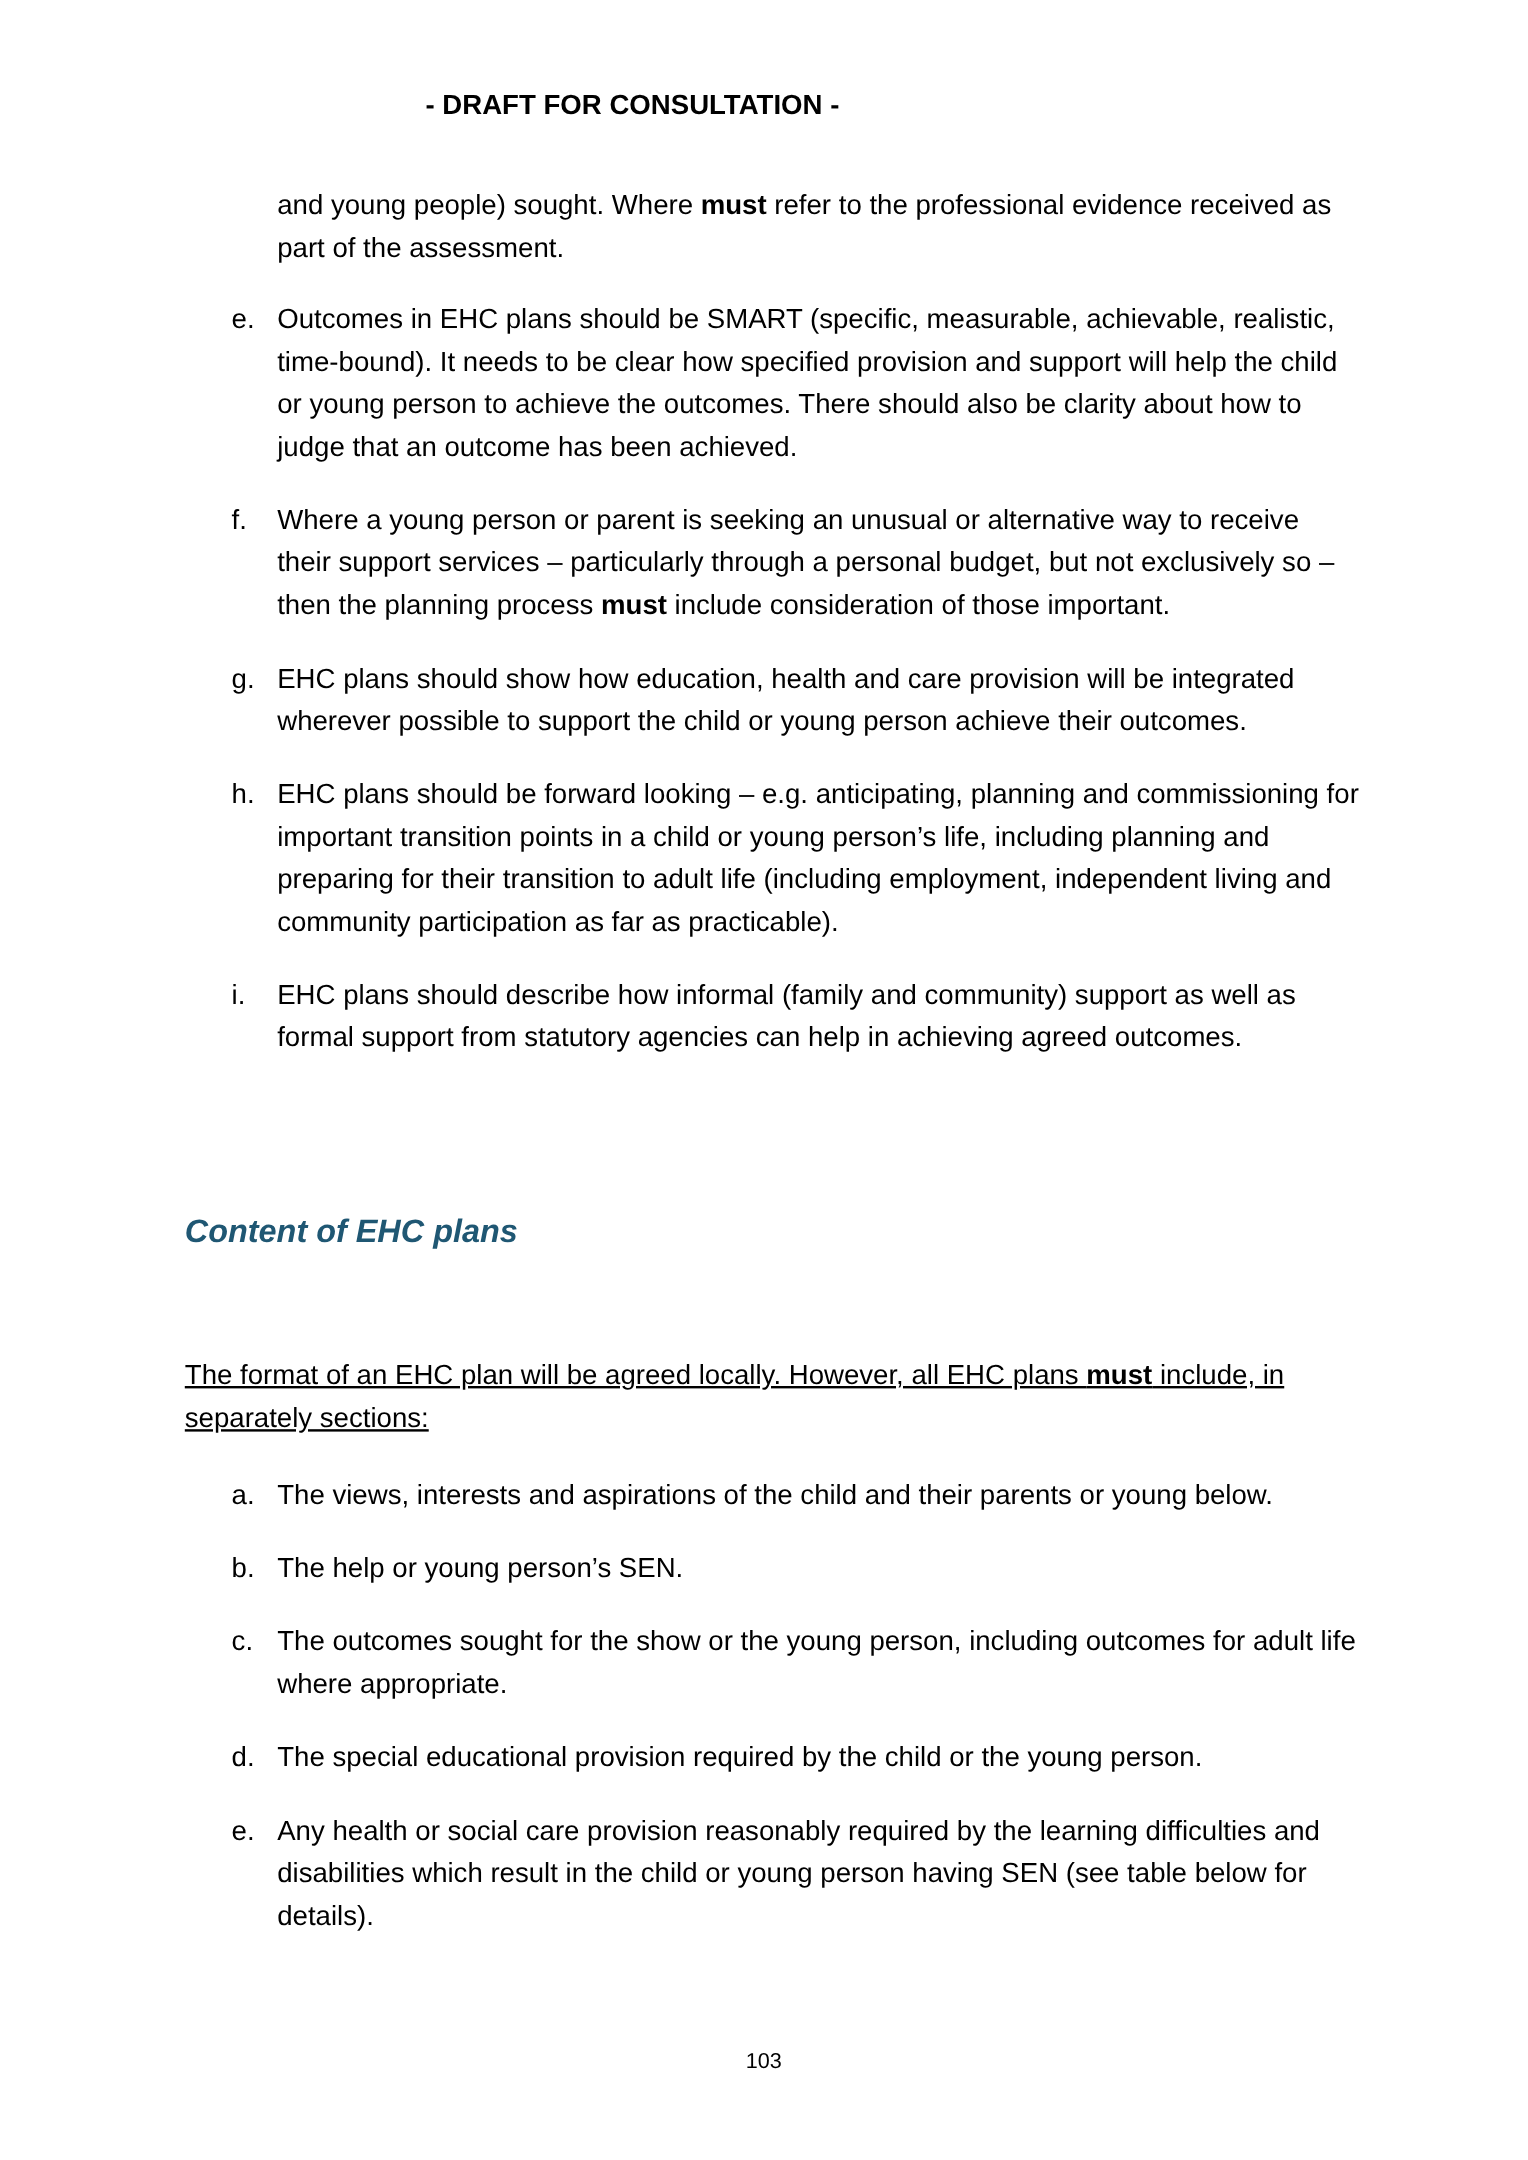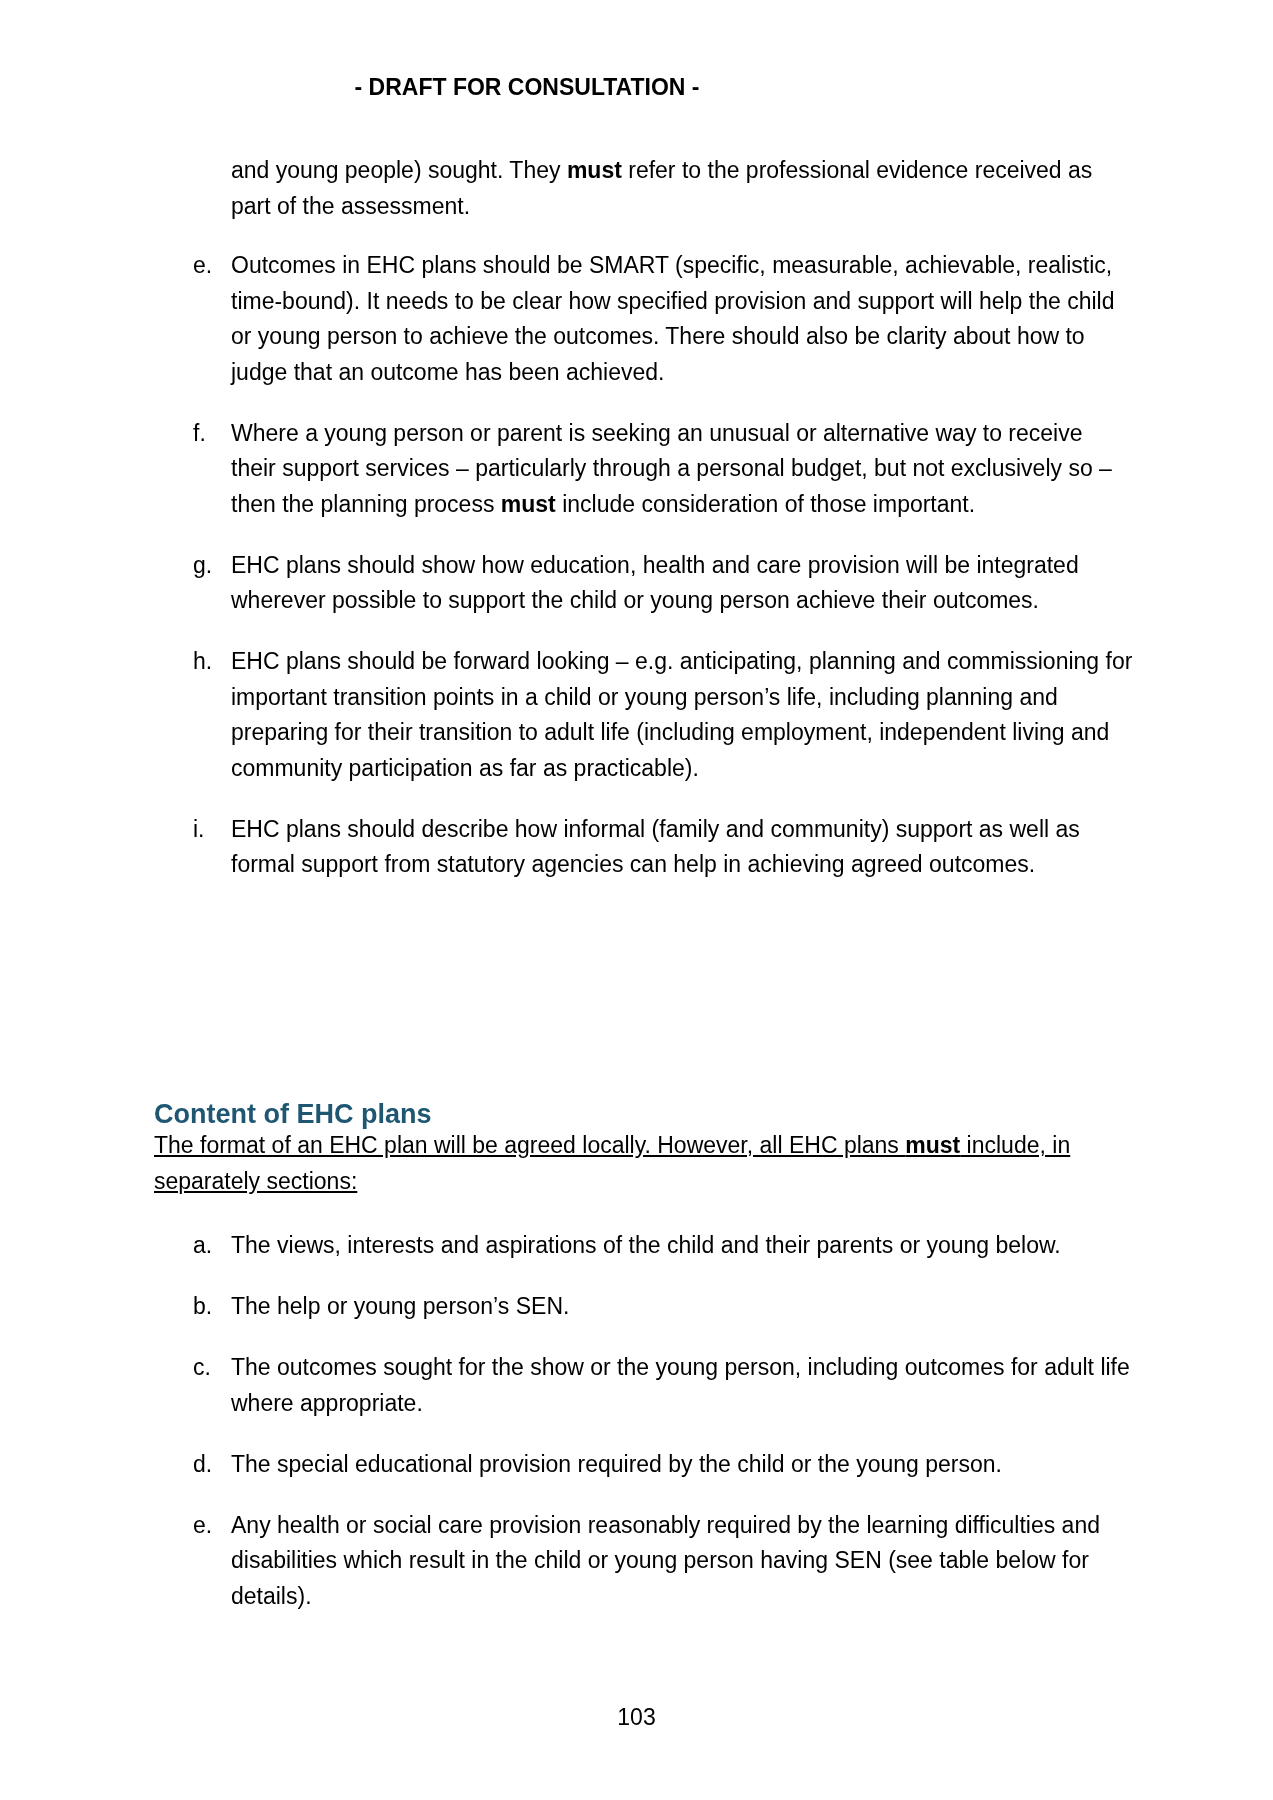--- a/index.html
+++ b/index.html
@@ -5,34 +5,34 @@
     html, body { margin: 0; padding: 0; background: #ffffff; }
     body { width: 1273px; height: 1800px; position: relative; overflow: hidden;
            font-family: "Liberation Sans", sans-serif; color: #000; }
     .header { position: absolute; top: 72px; left: 0; width: 1054px; text-align: center;
               font-weight: bold; font-size: 23px; line-height: 30px; }
     .cont { position: absolute; left: 231px; top: 153px; width: 900px;
             font-size: 23px; line-height: 35.5px; }
     .list { position: absolute; left: 193px; width: 940px; margin: 0; padding: 0; }
     .item { position: relative; padding-left: 38px; font-size: 23px; line-height: 35.5px; margin-bottom: 25.5px; }
     .marker { position: absolute; left: 0; top: 0; }
-    .heading { position: absolute; left: 154px; top: 1096px; font-size: 27px; font-weight: bold;
-               color: #1f5773; line-height: 36px; }
+    .heading { position: absolute; left: 154px; top: 1008px; font-size: 27px; font-weight: bold;
+               color: #1f5773; line-height: 36px; font-style: italic; }
     .intro { position: absolute; left: 154px; top: 1128px; width: 950px; font-size: 23px; line-height: 35.5px; text-decoration: underline; }
     .pagenum { position: absolute; top: 1702px; left: 0; width: 1273px; text-align: center;
-               font-size: 23px; line-height: 30px; }
+               font-size: 18px; line-height: 30px; }
     b { font-weight: bold; }
   </style>
 </head>
 <body>
 
 <div class="header">- DRAFT FOR CONSULTATION -</div>
 
 <div class="cont">
-  <span>and young people) sought. They </span><b>must</b><span> refer to the professional evidence received as part of the assessment.</span>
+  <span>and young people) sought. Where </span><b>must</b><span> refer to the professional evidence received as part of the assessment.</span>
 </div>
 
 <div class="list" style="top: 248px;">
   <div class="item">
     <span class="marker">e.</span>
     <span>Outcomes in EHC plans should be SMART (specific, measurable, achievable, realistic, time-bound). It needs to be clear how specified provision and support will help the child or young person to achieve the outcomes. There should also be clarity about how to judge that an outcome has been achieved.</span>
   </div>
   <div class="item">
     <span class="marker">f.</span>
     <span>Where a young person or parent is seeking an unusual or alternative way to receive their support services – particularly through a personal budget, but not exclusively so – then the planning process </span><b>must</b><span> include consideration of those important.</span>

